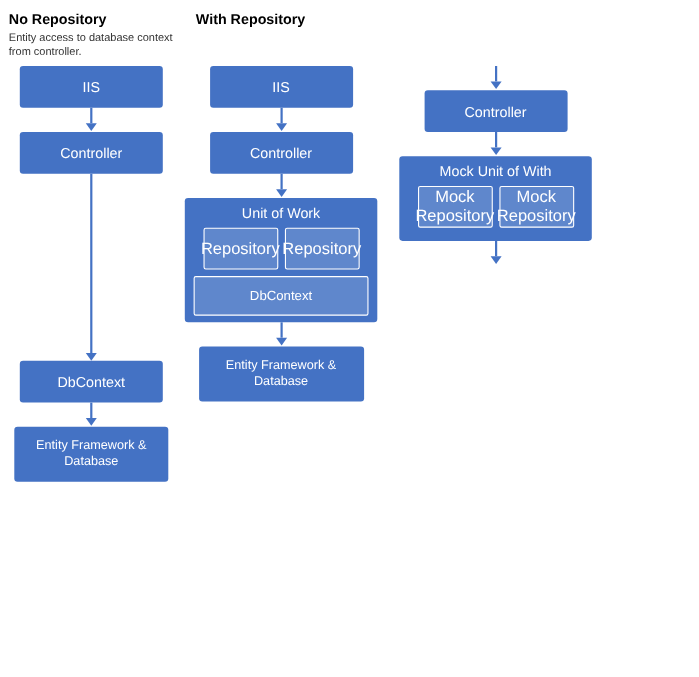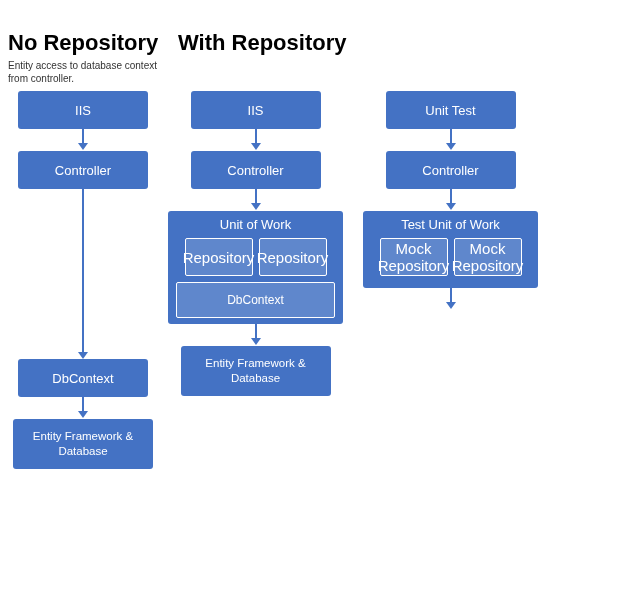--- a/index.html
+++ b/index.html
@@ -26,25 +26,24 @@
       flex-direction: column;
     }
     .col-header-no-repo {
       width: 160px;
       margin-right: 10px;
     }
     .col-header-with-repo {
       flex: 1;
     }
     .col-header h2 {
-      font-size: 22px;
+      font-size: 13px;
       font-weight: bold;
       color: #000;
       margin-bottom: 3px;
-      margin-top: 20px;
     }
     .col-header p {
       font-size: 10px;
       color: #333;
       line-height: 1.3;
     }
     .main-content {
       display: flex;
       flex: 1;
     }
@@ -250,38 +249,35 @@
       <div class="arrow">
         <div class="arrow-line"></div>
         <div class="arrow-head"></div>
       </div>
       <div class="bottom-box" style="width:150px;">
         <span>Entity Framework &amp; Database</span>
       </div>
     </div>
 
     <div class="column col-right">
-      <div class="box box-wide">
-        <span>Unit Test</span>
-      </div>
       <div class="arrow">
         <div class="arrow-line"></div>
         <div class="arrow-head"></div>
       </div>
       <div class="box box-wide">
         <span>Controller</span>
       </div>
       <div class="arrow">
         <div class="arrow-line"></div>
         <div class="arrow-head"></div>
       </div>
 
       <div class="mock-uow-box">
         <div class="uow-title">
-          <span>Test Unit of Work</span>
+          <span>Mock Unit of With</span>
         </div>
         <div class="uow-inner-row">
           <div class="uow-inner-box">
             <span>Mock Repository</span>
           </div>
           <div class="uow-inner-box">
             <span>Mock Repository</span>
           </div>
         </div>
       </div>

